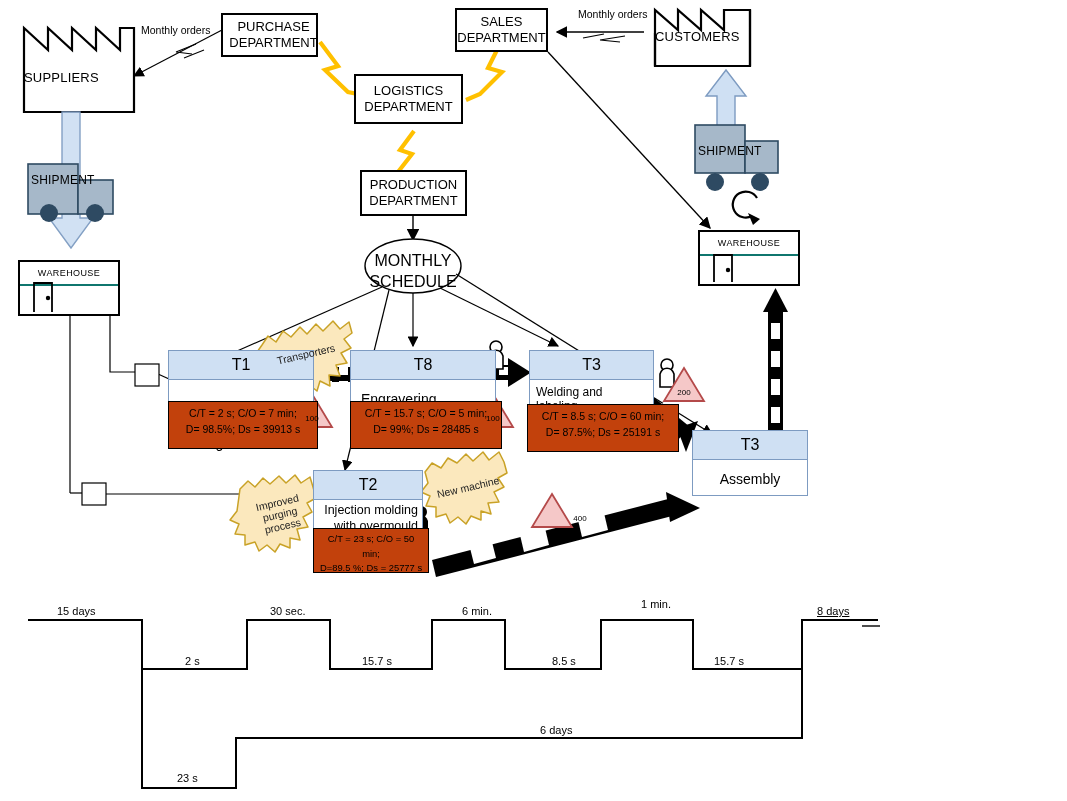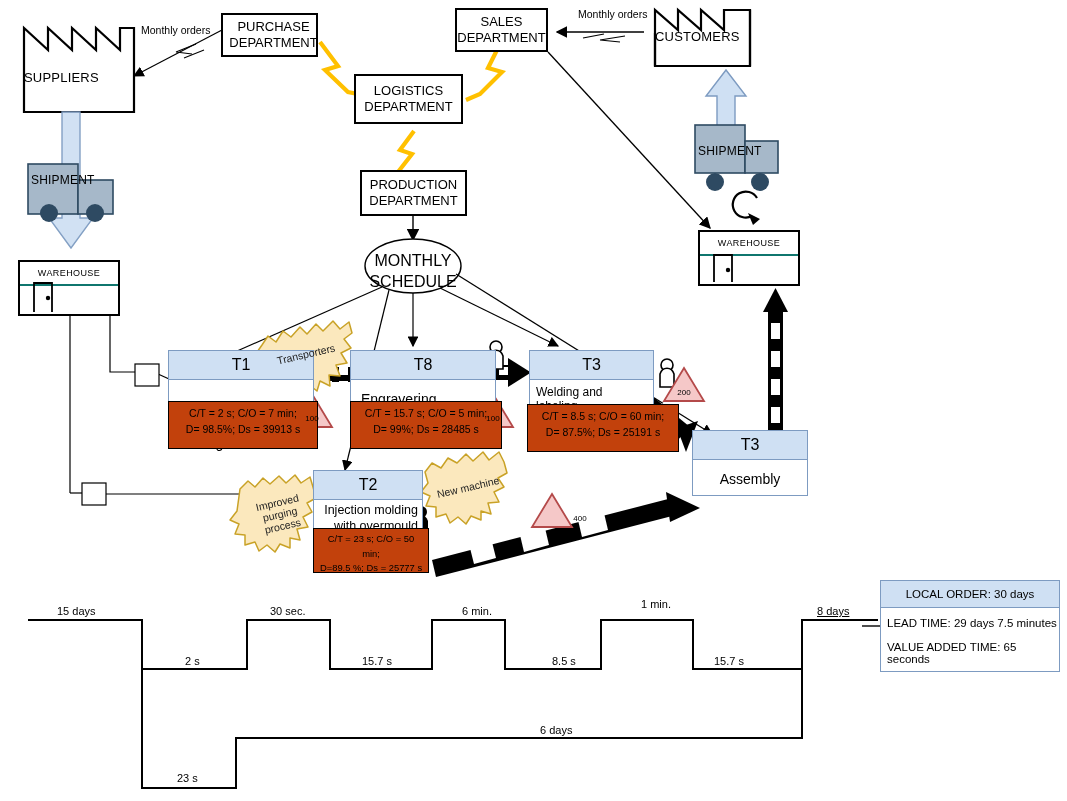--- a/index.html
+++ b/index.html
@@ -374,19 +374,14 @@
   <div class="tl" style="left:817px;top:605px;text-decoration:underline;">8 days</div>
 
   <div class="tl" style="left:185px;top:655px;">2 s</div>
   <div class="tl" style="left:362px;top:655px;">15.7 s</div>
   <div class="tl" style="left:552px;top:655px;">8.5 s</div>
   <div class="tl" style="left:714px;top:655px;">15.7 s</div>
 
   <div class="tl" style="left:177px;top:772px;">23 s</div>
   <div class="tl" style="left:540px;top:724px;">6 days</div>
 
-  <div class="abs sum" style="left:880px;top:580px;width:180px;height:92px;">
-    <div class="hd">LOCAL ORDER:  30 days</div>
-    <div class="rw">LEAD TIME: 29 days 7.5 minutes</div>
-    <div class="rw">VALUE ADDED TIME: 65 seconds</div>
-  </div>
 
 </div>
 
 </body></html>

